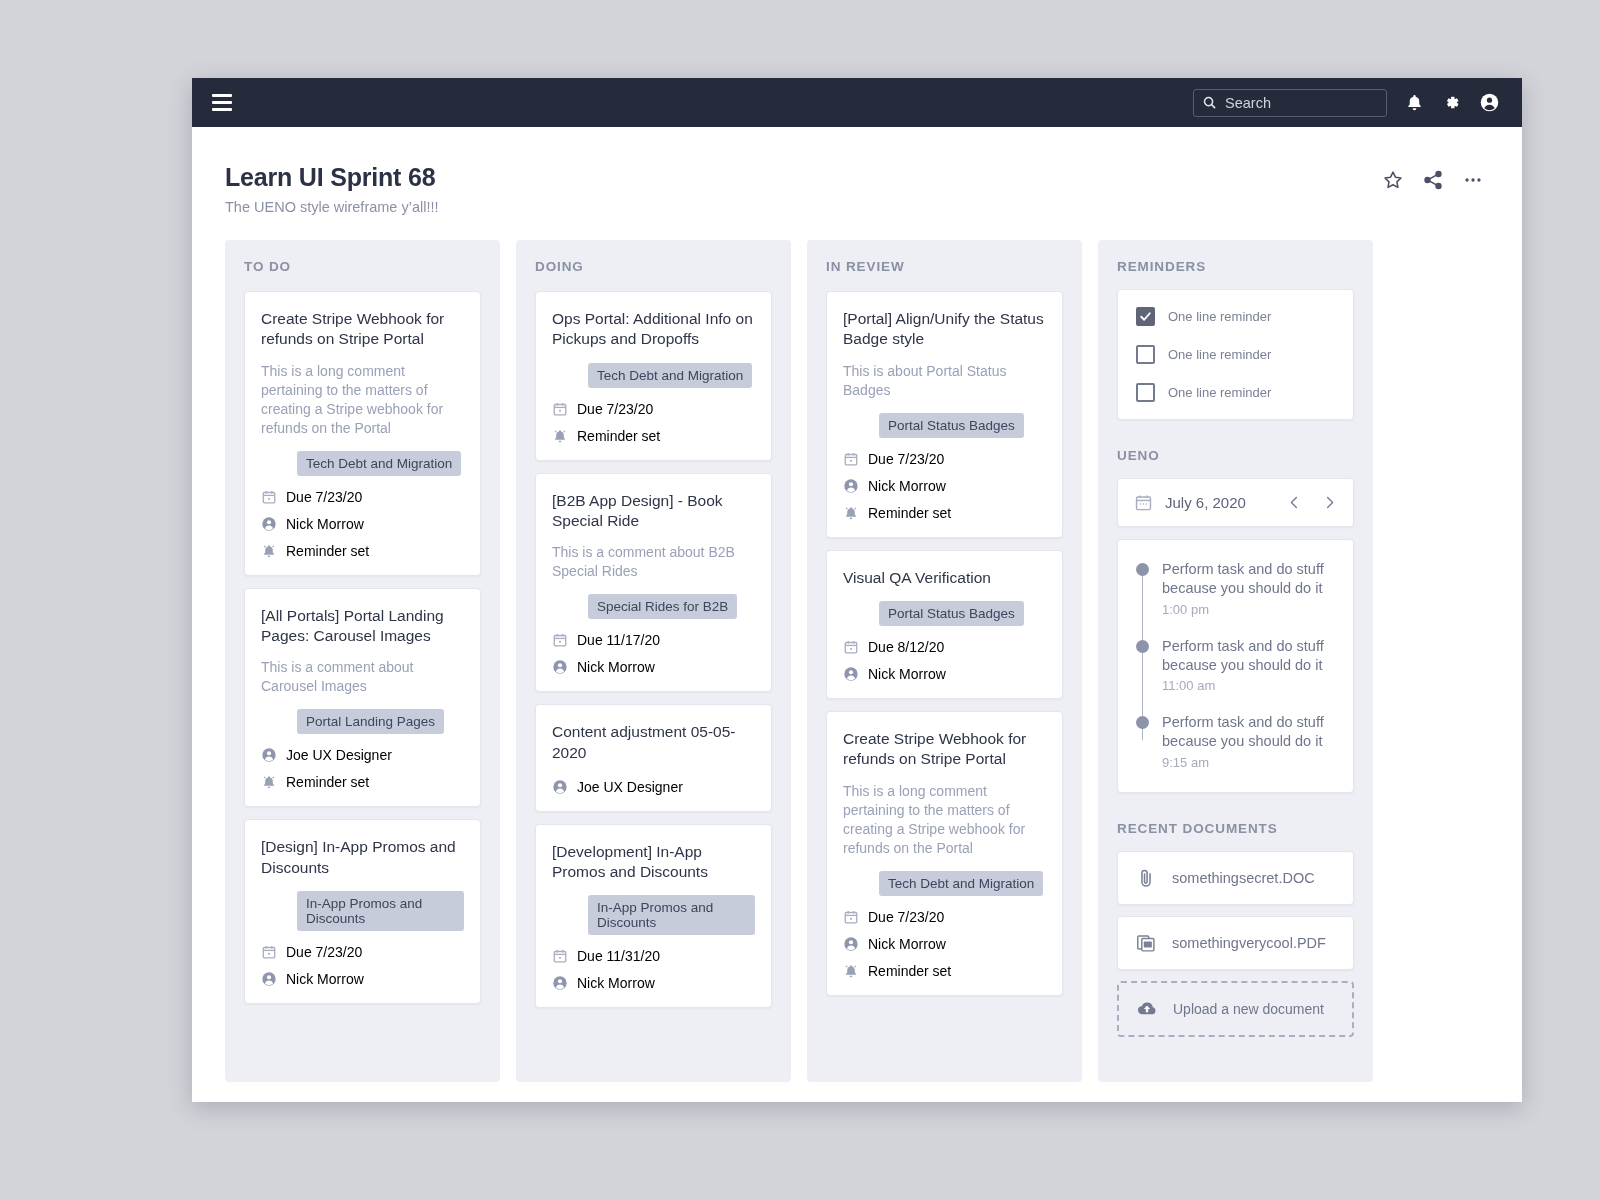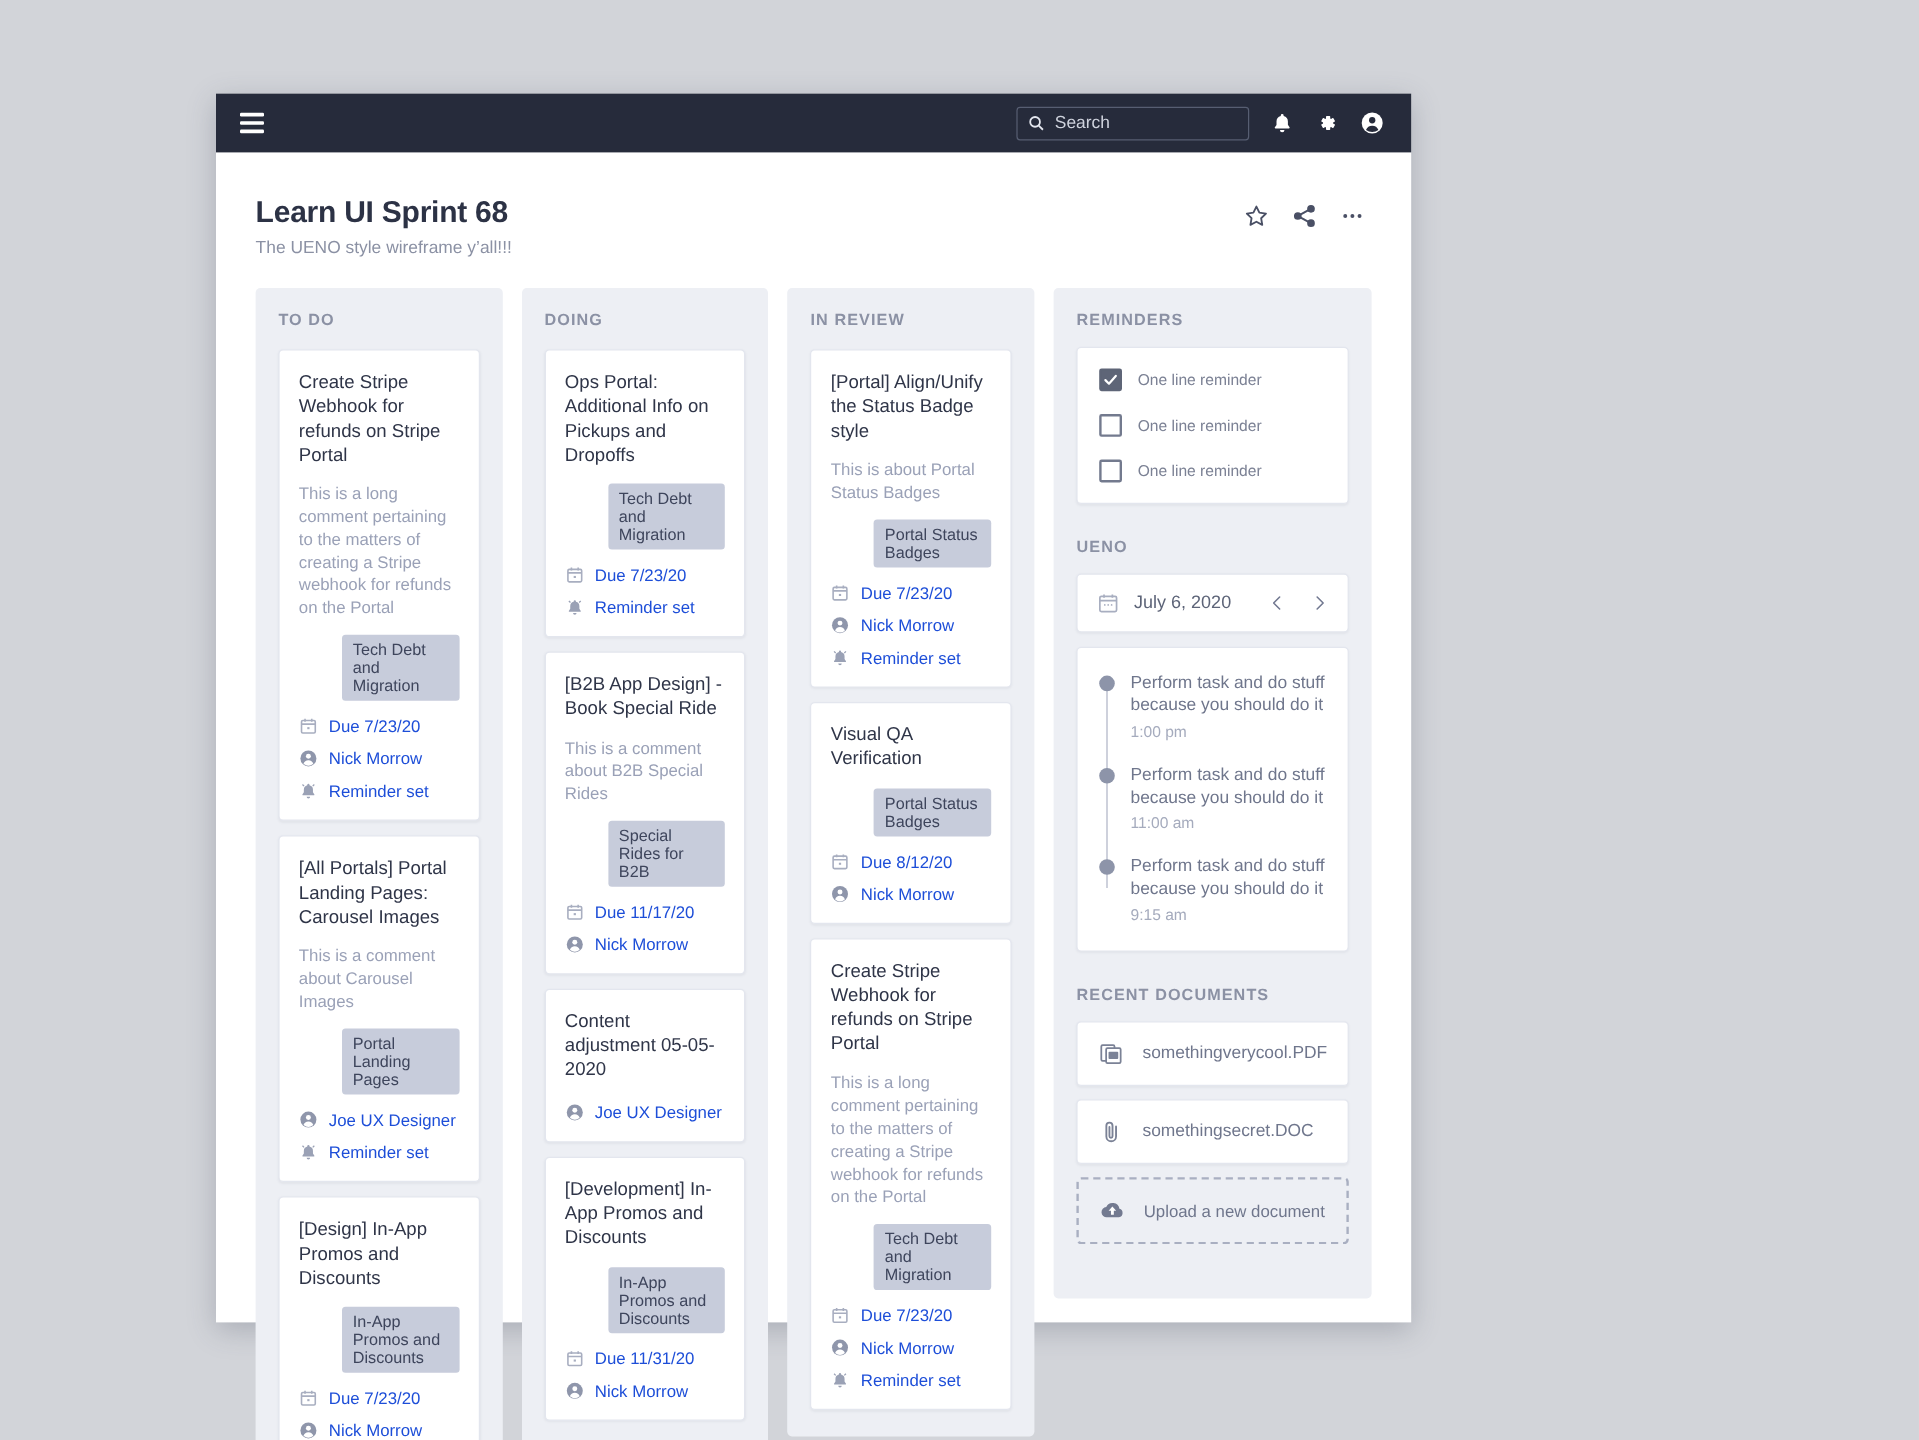--- a/index.html
+++ b/index.html
@@ -4,22 +4,22 @@
 <style>
   * { box-sizing: border-box; margin: 0; padding: 0; }
   html, body {
     width: 1599px; height: 1200px;
     background: #d2d4d9;
     font-family: "Liberation Sans", sans-serif;
     overflow: hidden;
   }
   .app-window {
     position: absolute;
-    left: 180px; top: 78px;
-    width: 996px; height: 1024px;
+    left: 192px; top: 78px;
+    width: 1330px; height: 1024px;
     background: #ffffff;
     box-shadow: 0 6px 22px rgba(70,75,95,0.28);
   }
   
   .topbar {
     height: 49px; background: #262b3b;
     display: flex; align-items: center;
     padding: 0 22px 0 16px;
   }
   .hamburger { width: 28px; height: 28px; display: flex; flex-direction: column;
@@ -56,21 +56,21 @@
   }
   .card:last-child { margin-bottom: 0; }
   .card-title { font-size: 15.5px; color: #2f3548; line-height: 1.31; }
   .card-comment { font-size: 14px; color: #9aa1b7; line-height: 1.36; margin-top: 12px; }
   .chip {
     display: inline-block; background: #c7ccdb; color: #3e455c;
     font-size: 13.5px; border-radius: 3px; padding: 5px 9px; margin-top: 13px; margin-left: 36px;
   }
   .meta { margin-top: 13px; display: flex; flex-direction: column; gap: 11px; }
   .meta-row { display: flex; align-items: flex-end; gap: 9px;
-    font-size: 14px; color: #1d4ed8; }
+    font-size: 14px; color: #000000; }
   .meta-first { margin-top: 16px; }
   
   .rail {
     width: 275px; background: #edeff4; border-radius: 4px;
     padding: 19px 19px 22px 19px; min-height: 842px;
   }
   .rail-head { font-size: 13.5px; font-weight: bold; letter-spacing: 0.9px;
     color: #8b91a4; margin-bottom: 15px; }
   .rail-head.spaced { margin-top: 28px; }
   .panel { background: #fff; border: 1px solid #e3e6ee; border-radius: 4px;
@@ -561,35 +561,35 @@
                 <div class="tl-time">9:15 am</div>
               </div>
             </div>
         </div>
       </div>
 
       <div class="rail-head spaced">RECENT DOCUMENTS</div>
       <div id="docs-host">
           <div class="panel doc">
             <span class="ic">
+              <svg width="22" height="22" viewBox="0 0 24 24" fill="none" stroke="#7b8296" stroke-width="1.7" stroke-linecap="round">
+                <path d="M16.4 7.4v9a4.4 4.4 0 0 1-8.8 0V6.6a2.8 2.8 0 0 1 5.6 0v9.6a1.4 1.4 0 0 1-2.8 0V7.8"></path>
+              </svg>
+            </span>
+            <span class="doc-name">somethingsecret.DOC</span>
+          </div>
+          <div class="panel doc">
+            <span class="ic">
               <svg width="22" height="22" viewBox="0 0 24 24" fill="none" stroke="#7b8296" stroke-width="1.6">
                 <rect x="3" y="4.4" width="12" height="14.2" rx="1.2"></rect>
                 <rect x="7.4" y="7" width="13.2" height="13.6" rx="1.2" fill="#fff"></rect>
                 <rect x="9.6" y="10.4" width="8.8" height="6.4" rx="0.8" fill="#7b8296" stroke="none"></rect>
               </svg>
             </span>
             <span class="doc-name">somethingverycool.PDF</span>
-          </div>
-          <div class="panel doc">
-            <span class="ic">
-              <svg width="22" height="22" viewBox="0 0 24 24" fill="none" stroke="#7b8296" stroke-width="1.7" stroke-linecap="round">
-                <path d="M16.4 7.4v9a4.4 4.4 0 0 1-8.8 0V6.6a2.8 2.8 0 0 1 5.6 0v9.6a1.4 1.4 0 0 1-2.8 0V7.8"></path>
-              </svg>
-            </span>
-            <span class="doc-name">somethingsecret.DOC</span>
           </div>
         </div>
       <div class="upload">
         <span class="ic">
           <svg width="22" height="22" viewBox="0 0 24 24" fill="#737a90">
             <path d="M18.4 10.2a6.3 6.3 0 0 0-12-1.6A4.6 4.6 0 0 0 7 17.8h11a3.9 3.9 0 0 0 .4-7.6z"></path>
             <path d="M12 8.2l3.4 3.8h-6.8z" fill="#fff"></path>
             <rect x="10.7" y="11.2" width="2.6" height="4.4" fill="#fff"></rect>
           </svg>
         </span>

